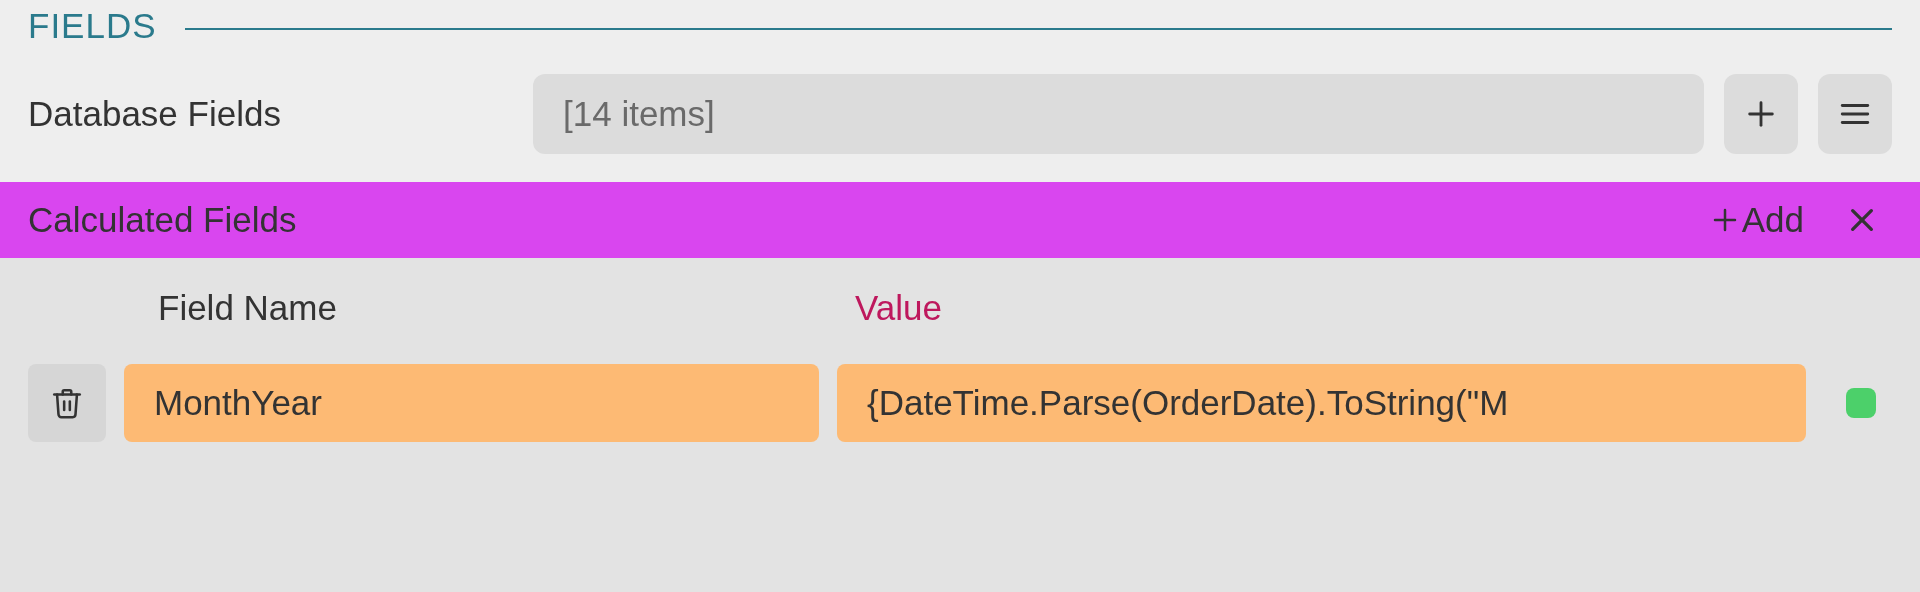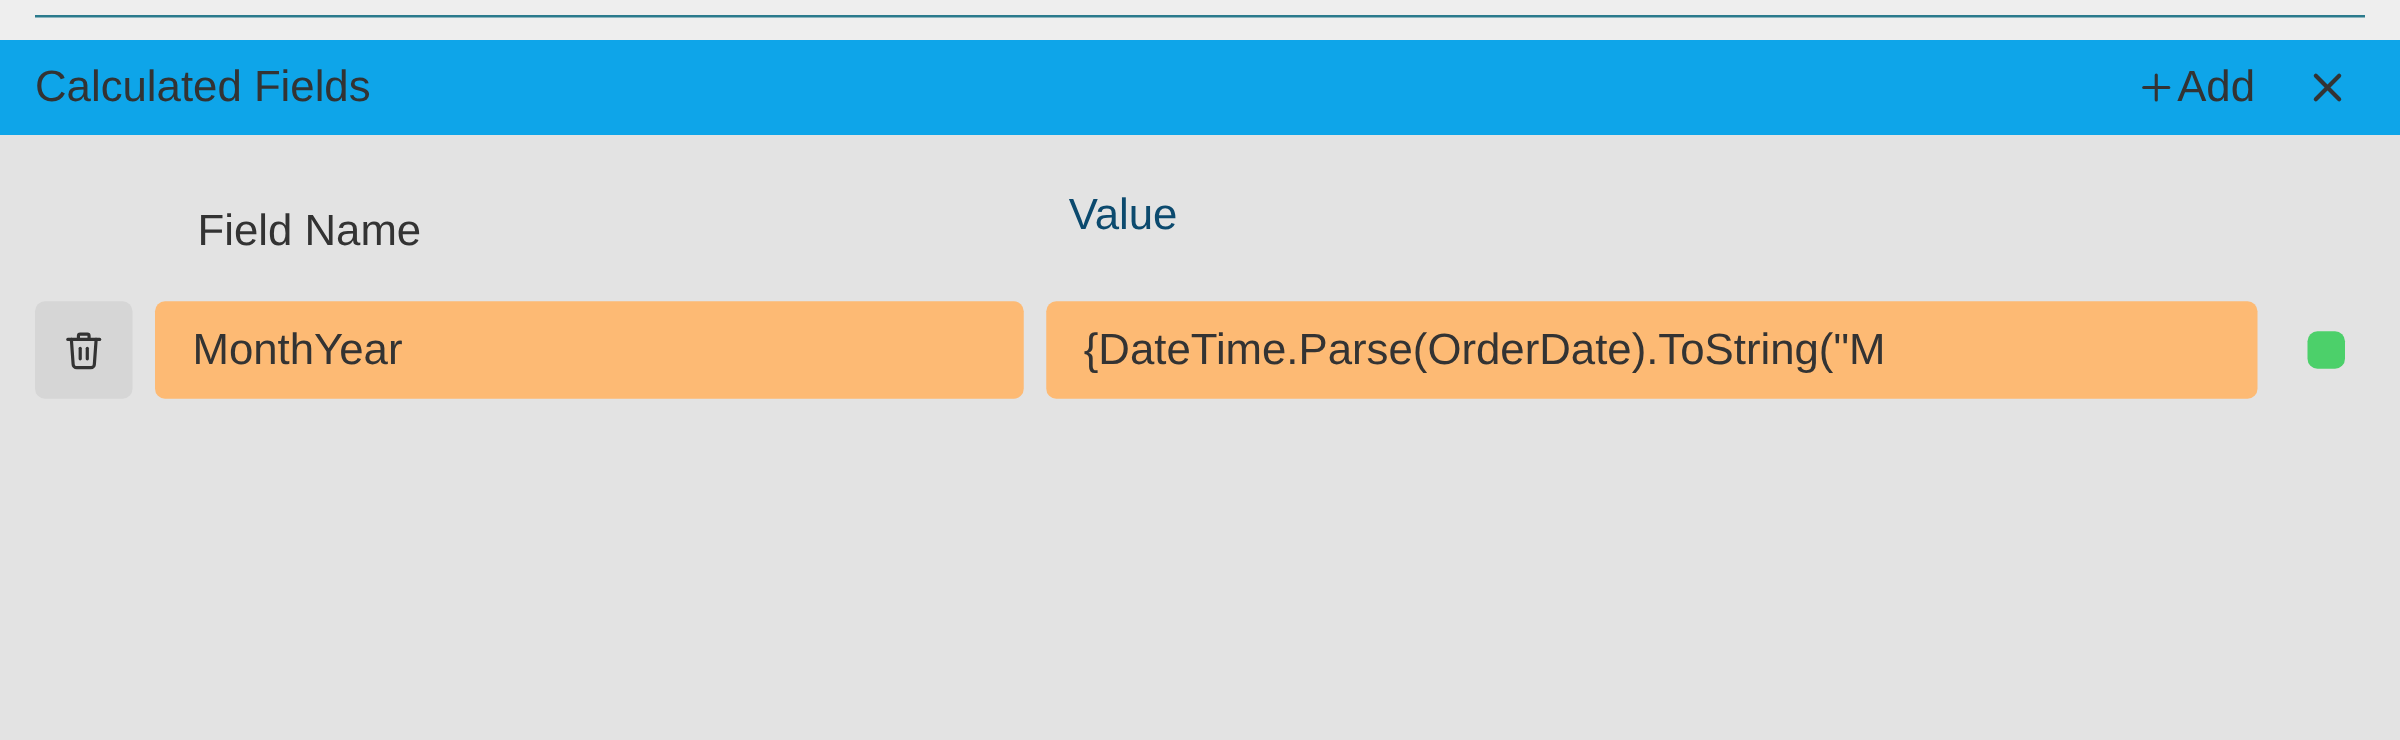--- a/index.html
+++ b/index.html
@@ -65,21 +65,21 @@
     border-radius: 12px;
     width: 74px;
     height: 80px;
     display: flex;
     align-items: center;
     justify-content: center;
     cursor: pointer;
     color: #333;
   }
   .calc-header {
-    background: #0ea5e9;
+    background: #d946ef;
     display: flex;
     padding: 18px 28px;
     gap: 20px;
   }
   .calc-header-label {
     flex: 1;
     font-size: 35px;
     color: #333;
   }
   .add-btn {
@@ -108,26 +108,25 @@
     display: flex;
     align-items: center;
     margin-bottom: 36px;
   }
   .col-gap { width: 100px; }
   .col-fieldname {
     flex: 0 0 695px;
     font-size: 35px;
     color: #333;
     padding-left: 30px;
-    margin-top: 27px;
   }
   .col-value {
     flex: 1;
     font-size: 35px;
-    color: #0c4a6e;
+    color: #be185d;
     padding-left: 32px;
   }
   .col-end { width: 90px; }
   .calc-row {
     display: flex;
     align-items: center;
     gap: 18px;
   }
   .trash-btn {
     background: #d6d6d6;
@@ -162,23 +161,47 @@
     flex-shrink: 0;
   }
   svg { display: block; }
 </style>
 </head>
 <body>
 
 <div class="panel">
 
   <div class="section-header">
+    <span class="section-title">FIELDS</span>
     <div class="section-rule"></div>
   </div>
 
+  <div class="row-db-fields">
+    <div class="row-label">Database Fields</div>
+    <div class="db-pill">
+      <span>[14 items]</span>
+    </div>
+    <button class="icon-btn">
+      <span>
+        <svg width="34" height="34" viewBox="0 0 24 24" stroke="#333" stroke-width="2" fill="none" stroke-linecap="round">
+            <line x1="12" y1="4" x2="12" y2="20"></line>
+            <line x1="4" y1="12" x2="20" y2="12"></line>
+          </svg>
+      </span>
+    </button>
+    <button class="icon-btn">
+      <span>
+        <svg width="36" height="34" viewBox="0 0 24 24" stroke="#333" stroke-width="2" fill="none" stroke-linecap="round">
+            <line x1="3" y1="6" x2="21" y2="6"></line>
+            <line x1="3" y1="12" x2="21" y2="12"></line>
+            <line x1="3" y1="18" x2="21" y2="18"></line>
+          </svg>
+      </span>
+    </button>
+  </div>
 
   <div class="calc-header">
     <div class="calc-header-label">Calculated Fields</div>
     <div class="add-btn">
       <span>
         <svg width="30" height="30" viewBox="0 0 24 24" stroke="#333" stroke-width="2" fill="none" stroke-linecap="round">
             <line x1="12" y1="4" x2="12" y2="20"></line>
             <line x1="4" y1="12" x2="20" y2="12"></line>
           </svg>
       </span>

